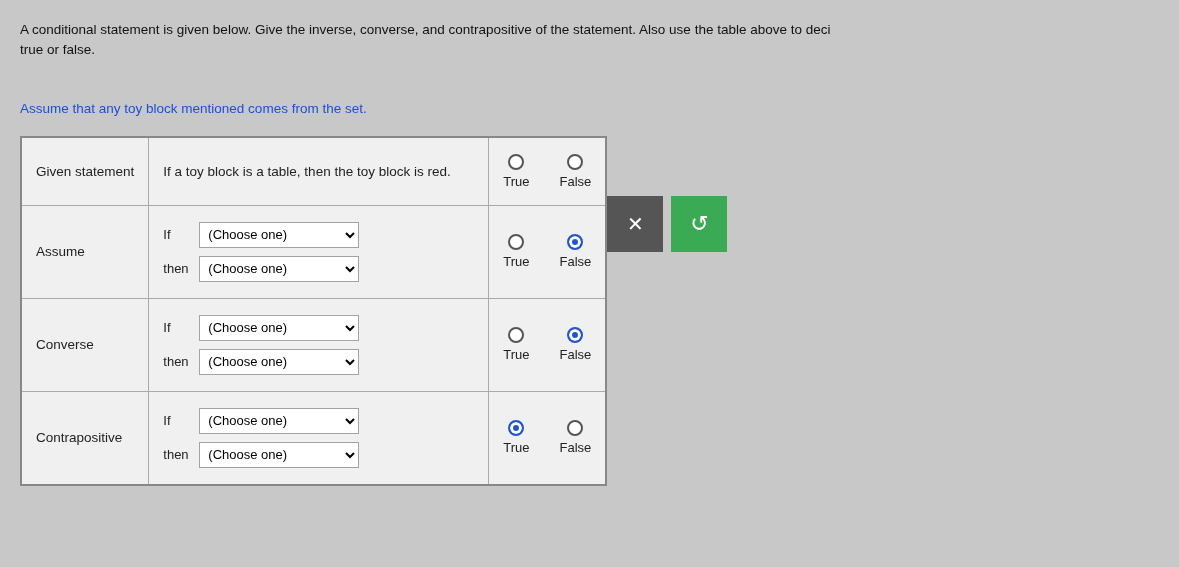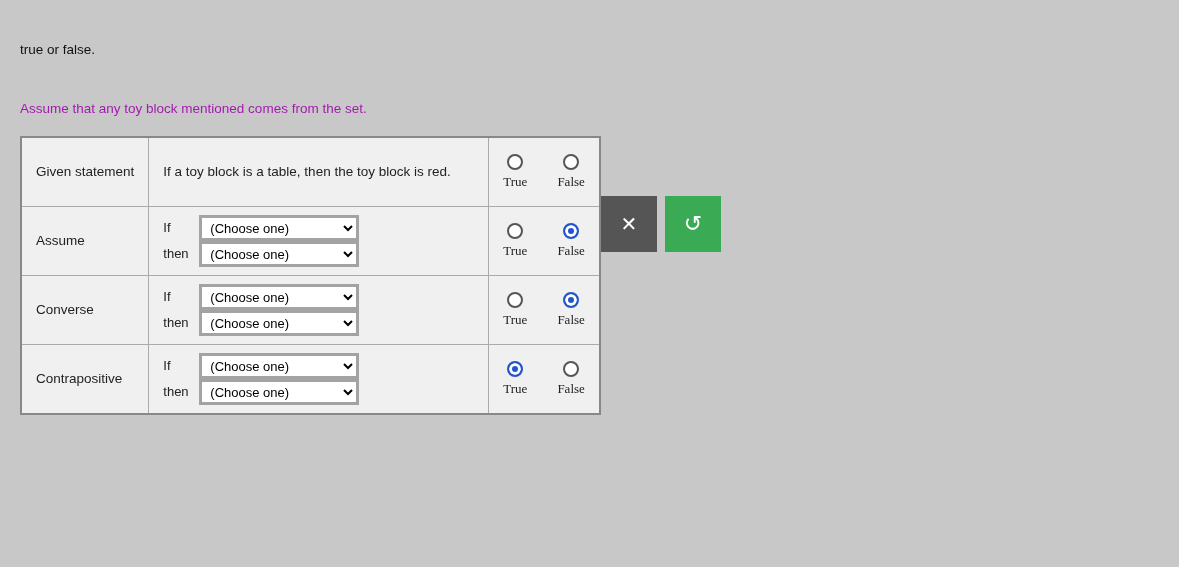--- a/index.html
+++ b/index.html
@@ -13,21 +13,21 @@
     }
     .instructions {
       margin-bottom: 16px;
       font-size: 13.5px;
       line-height: 1.5;
       color: #111;
     }
     .assume-text {
       margin-bottom: 20px;
       font-size: 13.5px;
-      color: #a21caf;
+      color: #1d4ed8;
       margin-top: 40px;
     }
     .main-layout {
       display: flex;
       align-items: flex-start;
     }
     .table-container {
       flex: 0 0 auto;
     }
     table {
@@ -64,50 +64,49 @@
     }
     .tf-col {
       display: flex;
       flex-direction: column;
       align-items: center;
       gap: 4px;
     }
     .tf-label {
       font-size: 13px;
       color: #222;
-      font-family: Liberation Serif, serif;
     }
     .radio-circle {
       width: 16px;
       height: 16px;
       border-radius: 50%;
       border: 2px solid #555;
       background: white;
       display: inline-block;
     }
     .radio-circle.selected {
       background: #2255cc;
       border-color: #2255cc;
       box-shadow: inset 0 0 0 3px white;
     }
     .choose-row {
       display: flex;
       align-items: center;
       gap: 6px;
-      margin: 0 0;
+      margin: 8px 0;
     }
     .choose-label {
       font-size: 13px;
       color: #222;
       min-width: 30px;
     }
     select {
       font-size: 13px;
       padding: 2px 4px;
-      border: 3px solid #a3a3a3;
+      border: 1px solid #a3a3a3;
       background: white;
       min-width: 160px;
       height: 26px;
     }
     .buttons-panel {
       display: flex;
       flex-direction: column;
       gap: 8px;
       margin-top: 60px;
     }
@@ -144,21 +143,21 @@
     }
     .inverse-row td, .converse-row td, .contrapositive-row td {
       padding: 8px 14px;
     }
   </style>
 </head>
 <body>
 
 <div>
   <p class="instructions">
-    <br>
+    <span>A conditional statement is given below. Give the inverse, converse, and contrapositive of the statement. Also use the table above to deci</span><br>
     <span>true or false.</span>
   </p>
   <p class="assume-text">
     <span>Assume that any toy block mentioned comes from the set.</span>
   </p>
 </div>
 
 <div class="main-layout">
   <div class="table-container">
     <table>

